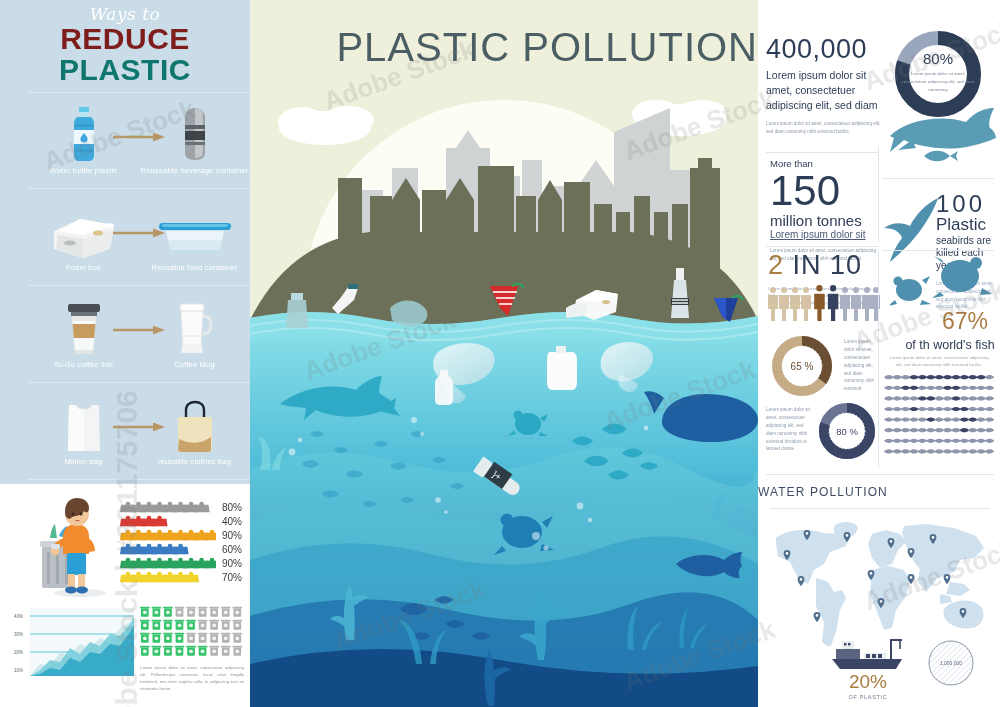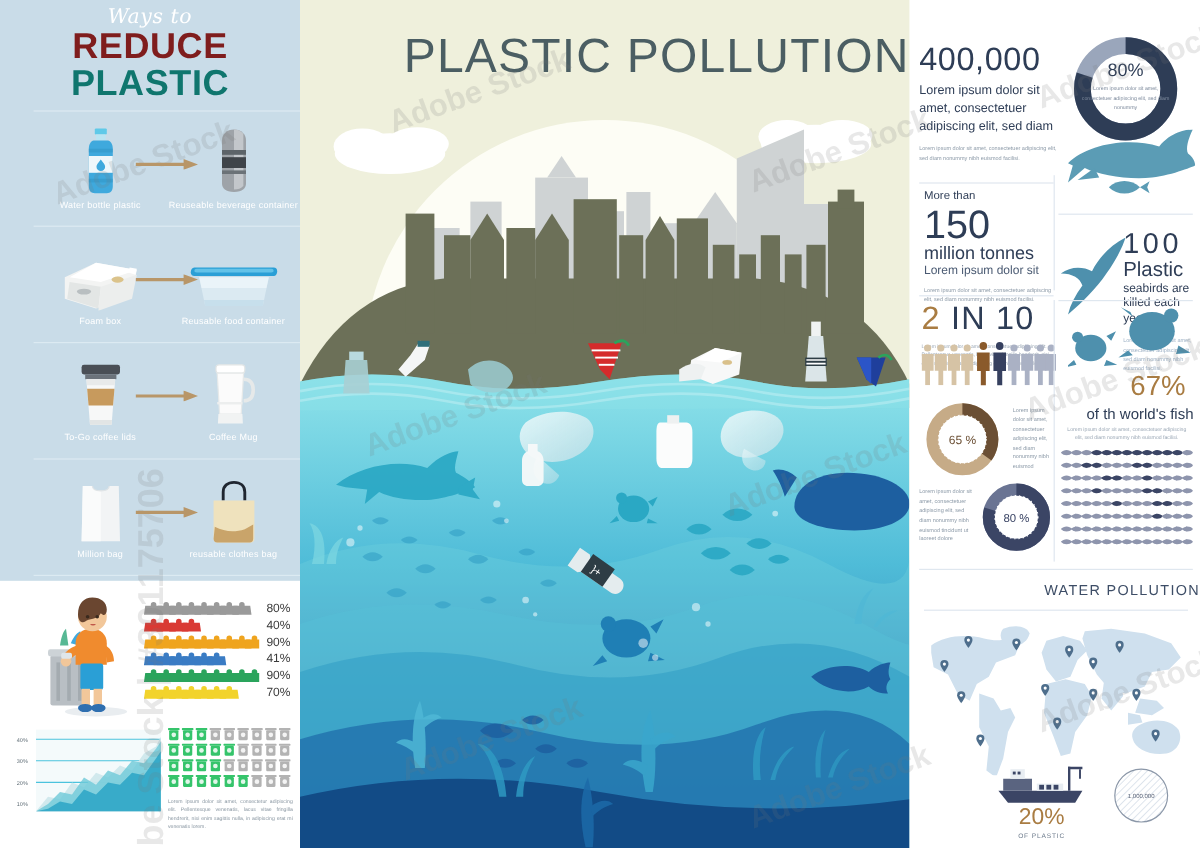--- a/index.html
+++ b/index.html
@@ -73,32 +73,32 @@
   .r-sep { position:absolute; background:#dfe7ef; height:1px; }
   .r-vsep { position:absolute; background:#dfe7ef; width:1px; }
   .big-num {
     font-size:27px; color:#2e3d56; letter-spacing:.5px; line-height:1;
     font-weight:normal;
   }
   .mid-txt { font-size:10.5px; color:#2e3d56; line-height:1.42; margin-top:5px; }
   .tiny-txt { font-size:4.6px; color:#8c9aa8; line-height:1.7; margin-top:7px; }
   .tiny-txt-c { font-size:4.3px; color:#9aa7b5; line-height:1.7; text-align:center; }
   .morethan { font-size:9.5px; color:#2e3d56; }
-  .num150 { font-size:33px; color:#2e3d56; line-height:1; margin-top:1px; }
+  .num150 { font-size:42px; color:#2e3d56; line-height:1; margin-top:1px; }
   .mt-lbl { font-size:15px; color:#2e3d56; line-height:1.15; }
-  .mt-sub { font-size:10px; color:#4a5a72; }
+  .mt-sub { font-size:10px; color:#4a5a72;text-decoration:underline; }
   .two-in-ten { font-size:27px; color:#2e3d56; letter-spacing:1px; }
   .two-in-ten .accent { color:#a97c42; }
   .n100 { font-size:24px; color:#2e3d56; letter-spacing:3px; line-height:1; }
   .million { font-size:17px; color:#2e3d56; line-height:1.1; }
   .sb-line { font-size:10px; color:#2e3d56; line-height:1.28; }
   .pct67 { font-size:23px; color:#a97c42; text-align:right; }
   .fishline { font-size:12.5px; color:#2e3d56; text-align:center; }
   .wp-title {
-    font-size:12px; color:#3d4d66; text-align:right; letter-spacing:1.1px;
+    font-size:12px; color:#3d4d66; text-align:left; letter-spacing:1.1px;
   }
   .pct20 { font-size:19px; color:#a97c42; text-align:center; line-height:1; }
   .of-plastic { font-size:5.5px; color:#6d7b8c; text-align:center; letter-spacing:.7px; margin-top:2px; }
   .lorem-col { font-size:4.6px; color:#8c9aa8; line-height:1.72; }
 
   
   .wm { position:absolute; color:rgba(120,120,120,.17); font-weight:bold;
         pointer-events:none; user-select:none; white-space:nowrap; }
 </style>
 </head>
@@ -390,21 +390,21 @@
                   </g>
                 <g transform="translate(47.2,0)">
                     <path d="M3.4 3.6h5.2v-1a2.6 2.6 0 1 1 5.2 0v1h5.2l1.2 8.4H2.2zM9.8 2.4a1.4 1.4 0 1 1 2.8 0v1.2h-2.8z"></path>
                   </g>
                 <g transform="translate(59,0)">
                     <path d="M3.4 3.6h5.2v-1a2.6 2.6 0 1 1 5.2 0v1h5.2l1.2 8.4H2.2zM9.8 2.4a1.4 1.4 0 1 1 2.8 0v1.2h-2.8z"></path>
                   </g>
               </g>
             </svg>
           </div>
-          <div class="bag-pct">41%</div>
+          <div class="bag-pct">60%</div>
         </div>
 
         <div class="bag-row">
           <div class="bag-icons">
             <svg width="98" height="12" viewBox="0 0 110 12">
               <g fill="#2aa45c">
                 <g>
                     <path d="M3.4 3.6h5.2v-1a2.6 2.6 0 1 1 5.2 0v1h5.2l1.2 8.4H2.2zM9.8 2.4a1.4 1.4 0 1 1 2.8 0v1.2h-2.8z"></path>
                   </g>
                 <g transform="translate(11.8,0)">

